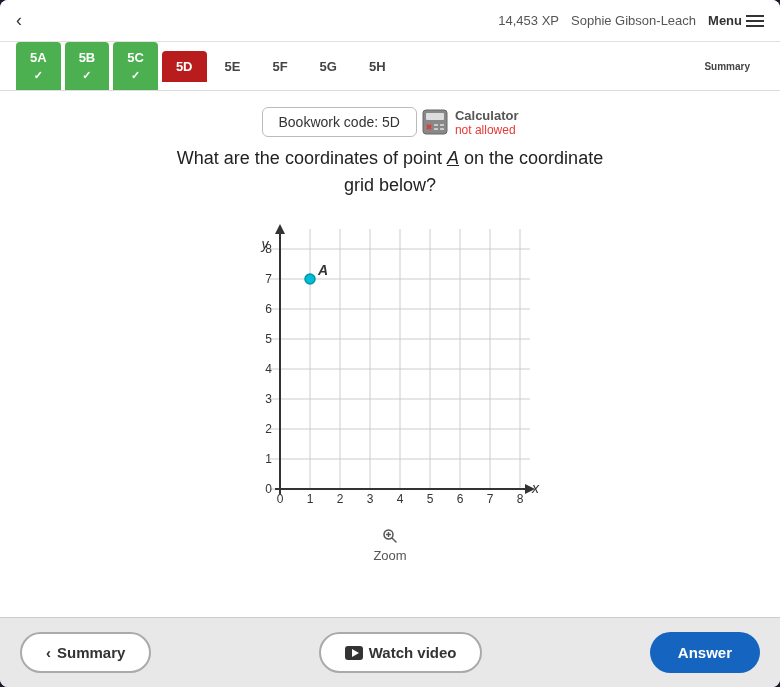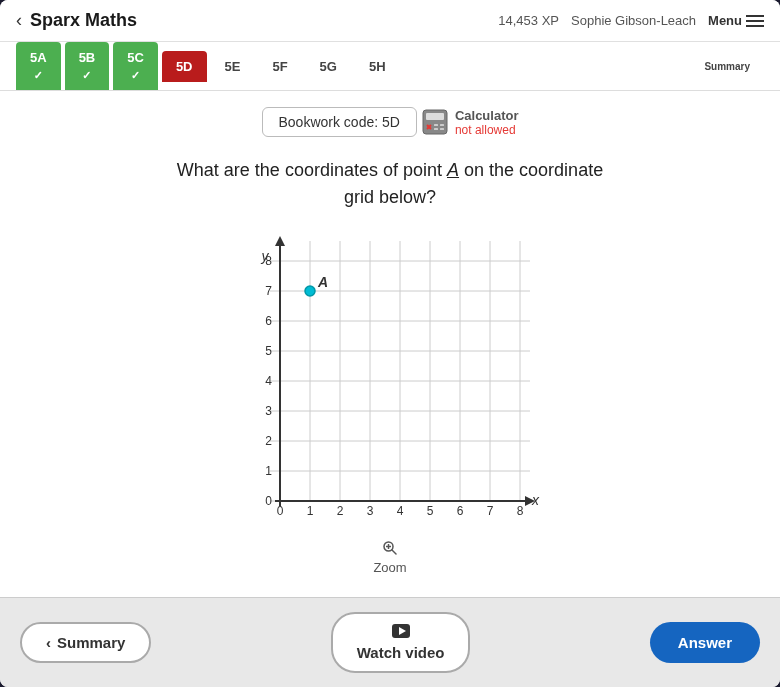--- a/index.html
+++ b/index.html
@@ -123,21 +123,21 @@
       flex-direction: column;
       align-items: center;
       padding: 16px;
       overflow: hidden;
     }
     
     .bookwork-bar {
       display: flex;
       align-items: center;
       gap: 4px;
-      margin-bottom: 20px;
+      margin-bottom: 8px;
     }
     .bookwork-code {
       border: 1.5px solid #bbb;
       border-radius: 6px;
       padding: 6px 16px;
       font-size: 14px;
       font-weight: 500;
       color: #333;
     }
     .calculator-status {
@@ -207,21 +207,20 @@
       border: 2px solid #aaa;
       border-radius: 24px;
       padding: 10px 24px;
       font-size: 15px;
       font-weight: 600;
       color: #333;
       cursor: pointer;
       display: flex;
       align-items: center;
       gap: 6px;
-      flex-direction: column;
     }
     .answer-btn {
       background: #1565c0;
       border: none;
       border-radius: 24px;
       padding: 12px 28px;
       font-size: 15px;
       font-weight: 700;
       color: #fff;
       cursor: pointer;
@@ -233,21 +232,20 @@
     }
   </style>
 </head>
 <body>
 
 <div class="app-container">
 
   <div class="header">
     <div class="header-left">
       <span class="back-arrow">‹</span>
-      <span class="brand-title">Sparx Maths</span>
     </div>
     <div class="header-right">
       <span class="xp-text">14,453 XP</span>
       <span>Sophie Gibson-Leach</span>
       <div class="menu-btn">
         <span>Menu</span>
         <div class="hamburger">
           <span></span>
             <span></span>
             <span></span>

